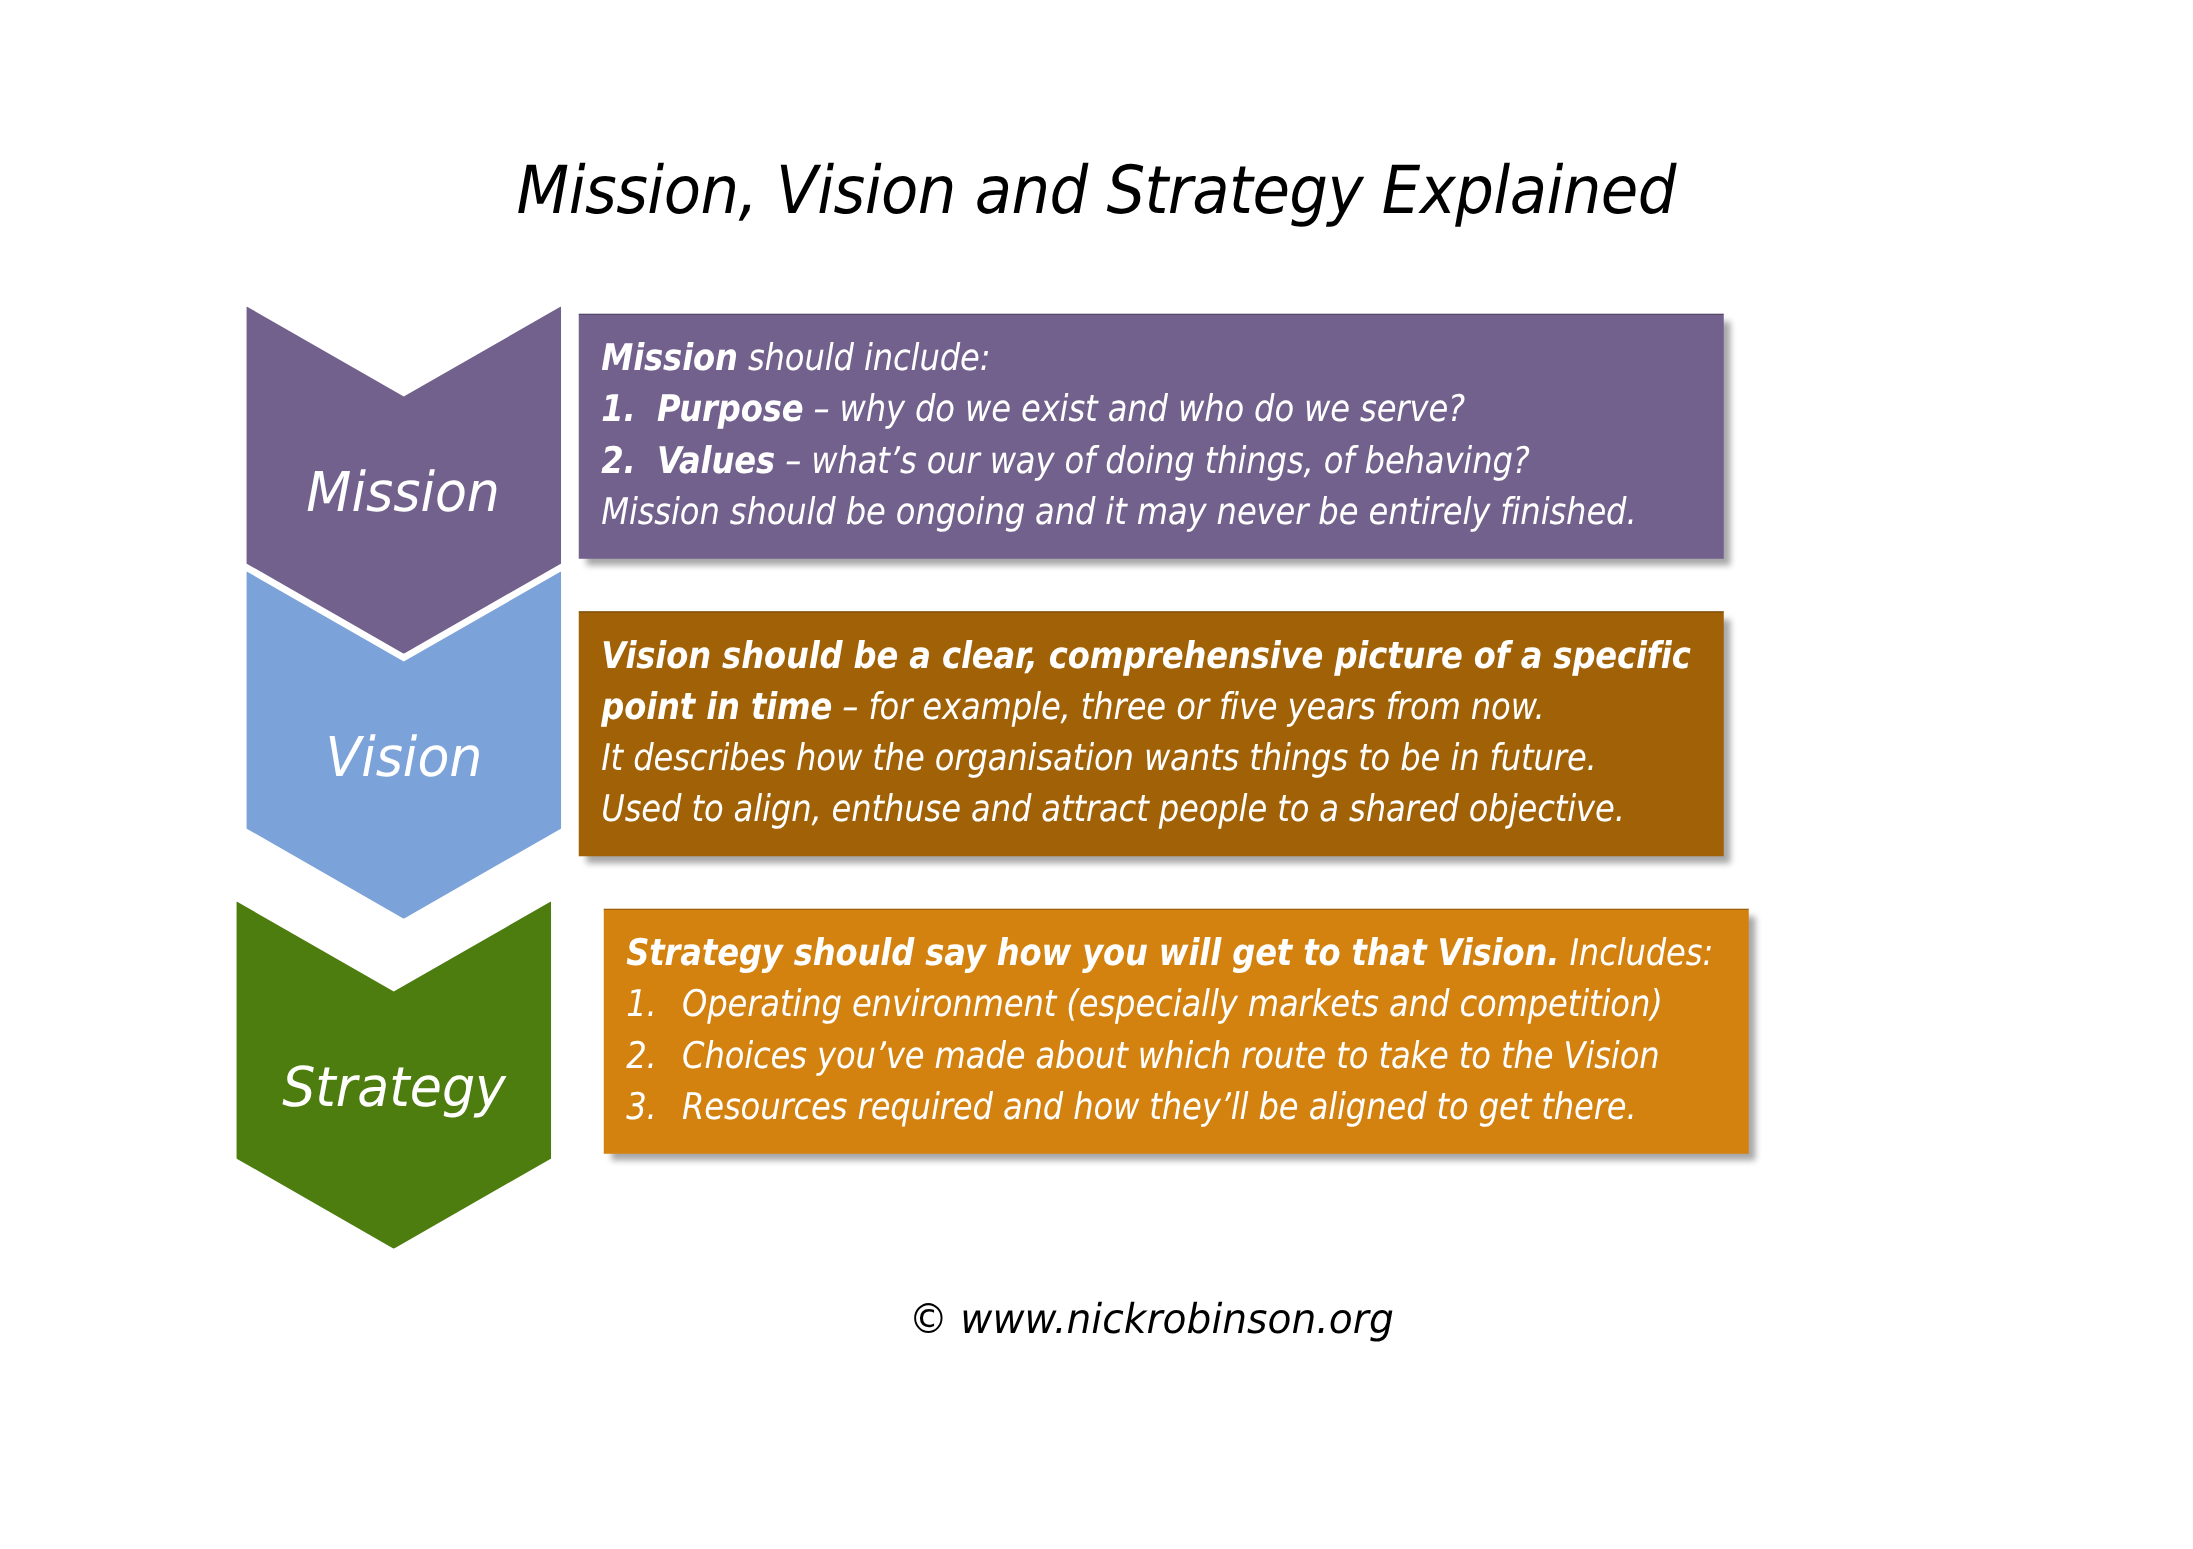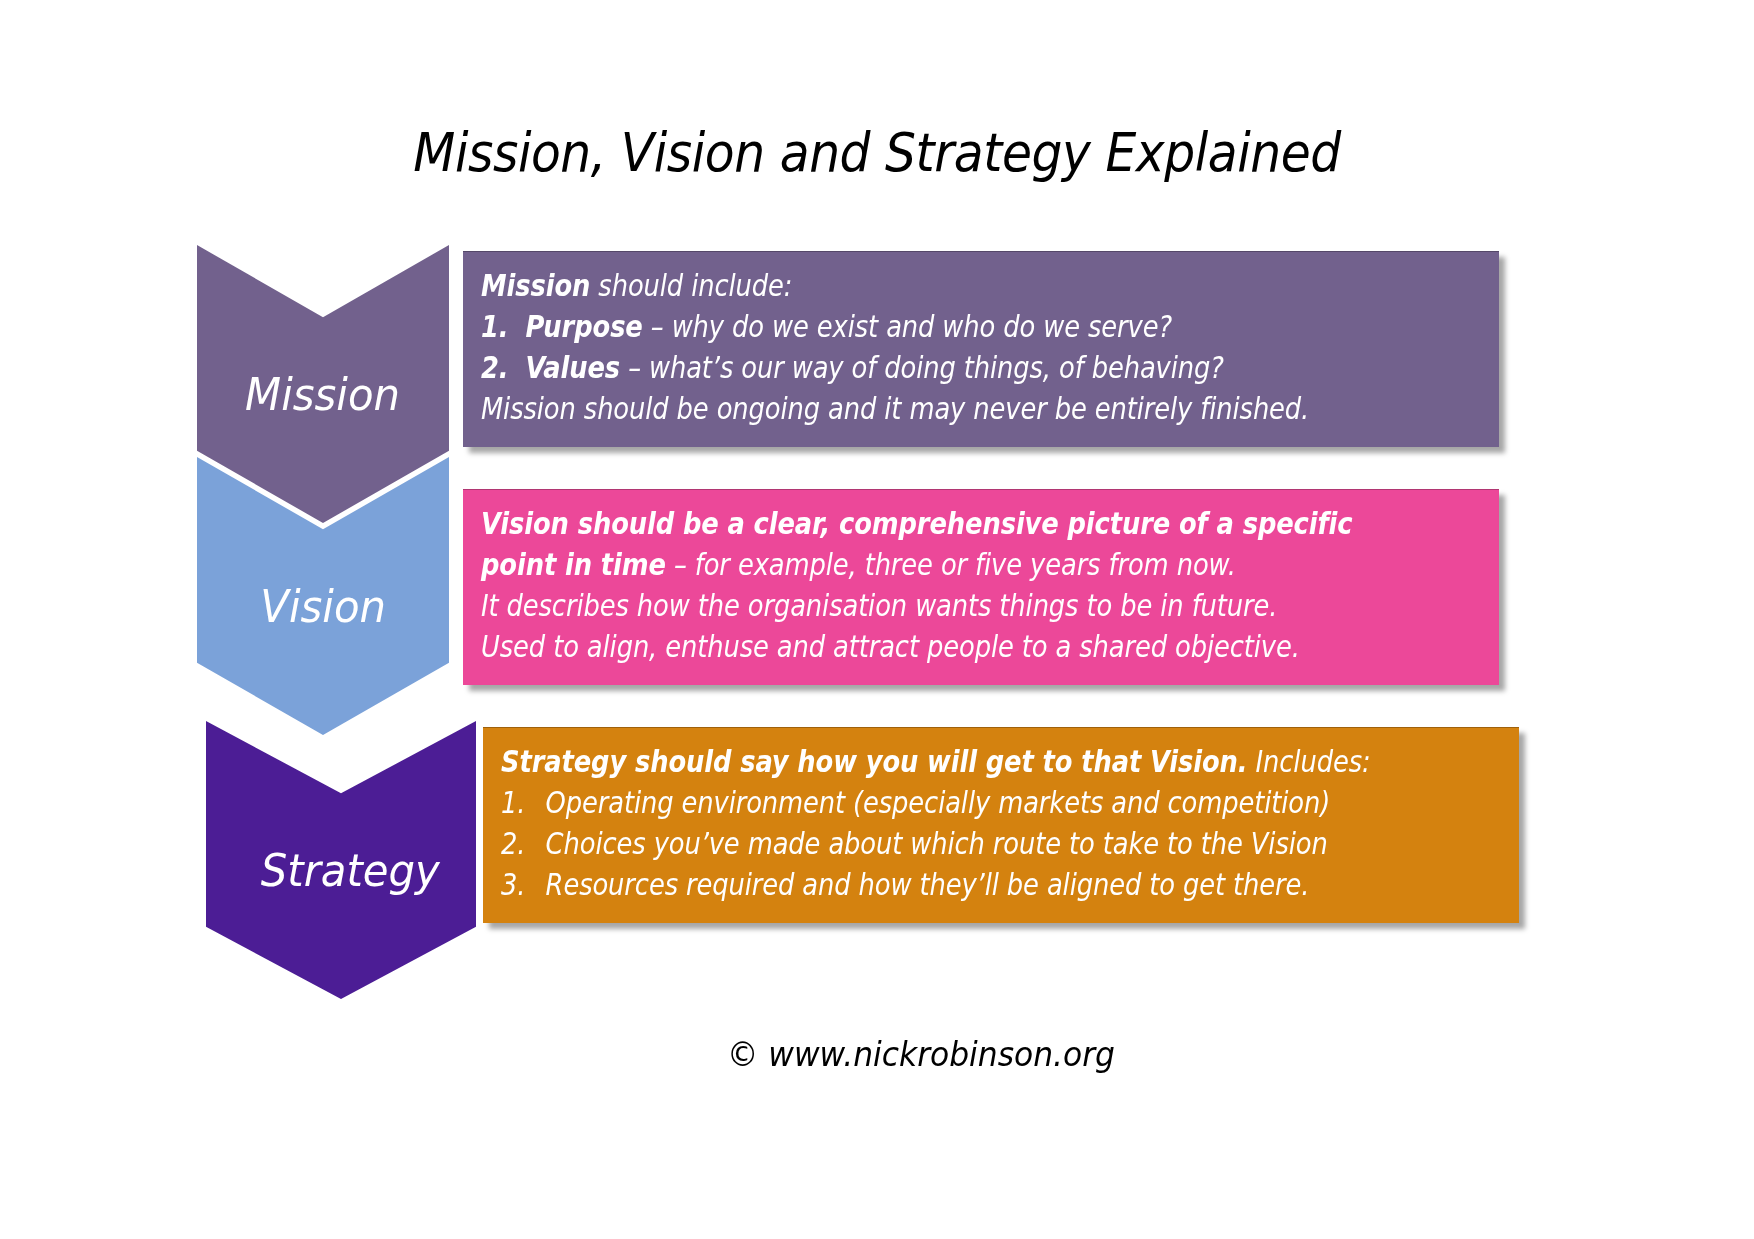--- a/index.html
+++ b/index.html
@@ -50,35 +50,35 @@
   .chev-label {
     font-family: "DejaVu Sans", sans-serif;
     font-weight: 300;
     font-size: 44px;
     color: #ffffff;
     transform: scaleX(0.95) translateY(10px);
     white-space: nowrap;
   }
   #chev-mission { left: 197px; top: 245px;  height: 278px; background: #72618d; }
   #chev-vision  { left: 197px; top: 457px;  height: 278px; background: #7ba2d9; }
-  #chev-strategy{ left: 206px; top: 721px;  height: 278px; background: #4c1d95; padding-left: 18px; }
+  #chev-strategy{ left: 189px; top: 721px;  height: 278px; background: #4d7c0f; }
 
   
   .panel {
     position: absolute;
     left: 463px;
-    width: 1036px;
+    width: 916px;
     box-sizing: border-box;
     padding: 14px 16px 10px 18px;
     color: #ffffff;
     box-shadow: 6px 6px 5px rgba(0,0,0,0.35);
     border-top: 1px solid rgba(0,0,0,0.25);
   }
   #panel-mission  { top: 251px; height: 196px; background: #72618d; }
-  #panel-vision   { top: 489px; height: 196px; background: #ec4899; }
+  #panel-vision   { top: 489px; height: 196px; background: #a16207; }
   #panel-strategy { top: 727px; height: 196px; background: #d4820f; margin-left: 20px; }
 
   .line {
     font-family: "DejaVu Sans Condensed", "DejaVu Sans", sans-serif;
     font-size: 29.5px;
     line-height: 41px;
     white-space: nowrap;
     letter-spacing: -0.1px;
     transform: scaleX(0.97);
     transform-origin: left center;

